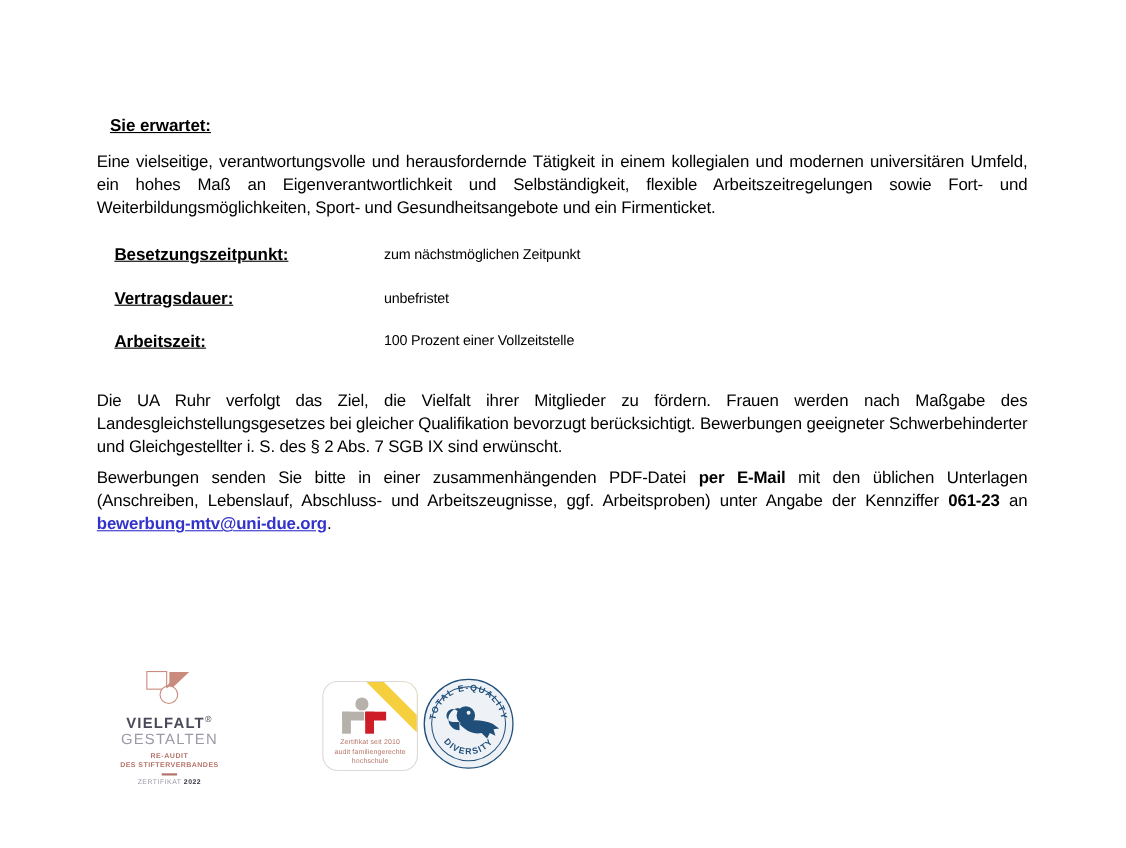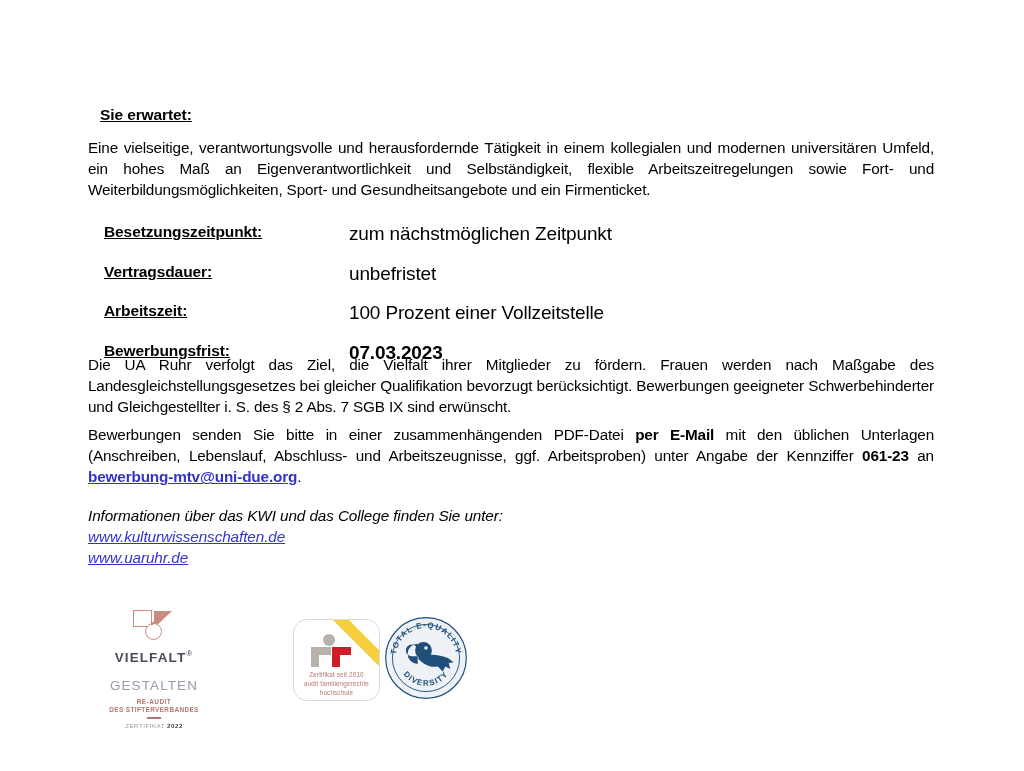--- a/index.html
+++ b/index.html
@@ -69,21 +69,21 @@
     font-size: 15.5px;
     font-weight: bold;
     text-decoration: underline;
     letter-spacing: -0.1px;
     white-space: nowrap;
   }
   .row-value {
     position: absolute;
     left: 245px;
     top: 0;
-    font-size: 19px;
+    font-size: 13px;
     letter-spacing: -0.15px;
     white-space: nowrap;
   }
   .row-value.bold { font-weight: bold; }
 
   .block-diversity {
     position: absolute;
     left: 0;
     top: 354px;
     width: 846px;
@@ -180,21 +180,21 @@
   }
   .vg-sup {
     font-size: 8px;
     vertical-align: super;
     font-weight: normal;
   }
   .vg-t2 {
     font-size: 13.5px;
     letter-spacing: 1.1px;
     color: #9a9aa8;
-    margin-top: 15px;
+    margin-top: 1px;
   }
   .vg-t3 {
     font-size: 6.4px;
     font-weight: bold;
     letter-spacing: 0.5px;
     color: #b5746a;
     margin-top: 6px;
   }
   .vg-t4 {
     font-size: 6.4px;
@@ -313,40 +313,31 @@
     <div class="row">
       <span class="row-label">Vertragsdauer:</span>
       <span class="row-value">unbefristet</span>
     </div>
 
     <div class="row">
       <span class="row-label">Arbeitszeit:</span>
       <span class="row-value">100 Prozent einer Vollzeitstelle</span>
     </div>
 
-    <div class="row">
-      <span class="row-label">Bewerbungsfrist:</span>
-      <span class="row-value bold">07.03.2023</span>
-    </div>
 
   </div>
 
   <div class="block-diversity">
     <p class="para">Die UA Ruhr verfolgt das Ziel, die Vielfalt ihrer Mitglieder zu fördern. Frauen werden nach Maßgabe des Landesgleichstellungsgesetzes bei gleicher Qualifikation bevorzugt berücksichtigt. Bewerbungen geeigneter Schwerbehinderter und Gleichgestellter i. S. des § 2 Abs. 7 SGB IX sind erwünscht.</p>
   </div>
 
   <div class="block-apply">
     <p class="para"><span>Bewerbungen senden Sie bitte in einer zusammenhängenden PDF-Datei </span><span class="b">per E-Mail</span><span> mit den üblichen Unterlagen (Anschreiben, Lebenslauf, Abschluss- und Arbeitszeugnisse, ggf. Arbeitsproben) unter Angabe der Kennziffer </span><span class="b">061-23</span><span> an </span><a class="link" href="#">bewerbung-mtv@uni-due.org</a><span>.</span></p>
   </div>
 
-  <div class="block-info">
-    <div>Informationen über das KWI und das College finden Sie unter:</div>
-    <div><a href="#">www.kulturwissenschaften.de</a></div>
-    <div><a href="#">www.uaruhr.de</a></div>
-  </div>
 
   <div class="logos">
 
     <div class="logo-vielfalt">
       <div class="vg-mark">
         <div class="vg-sq"></div>
         <div class="vg-tri"></div>
         <div class="vg-circ"></div>
         <div class="vg-slash"></div>
       </div>

